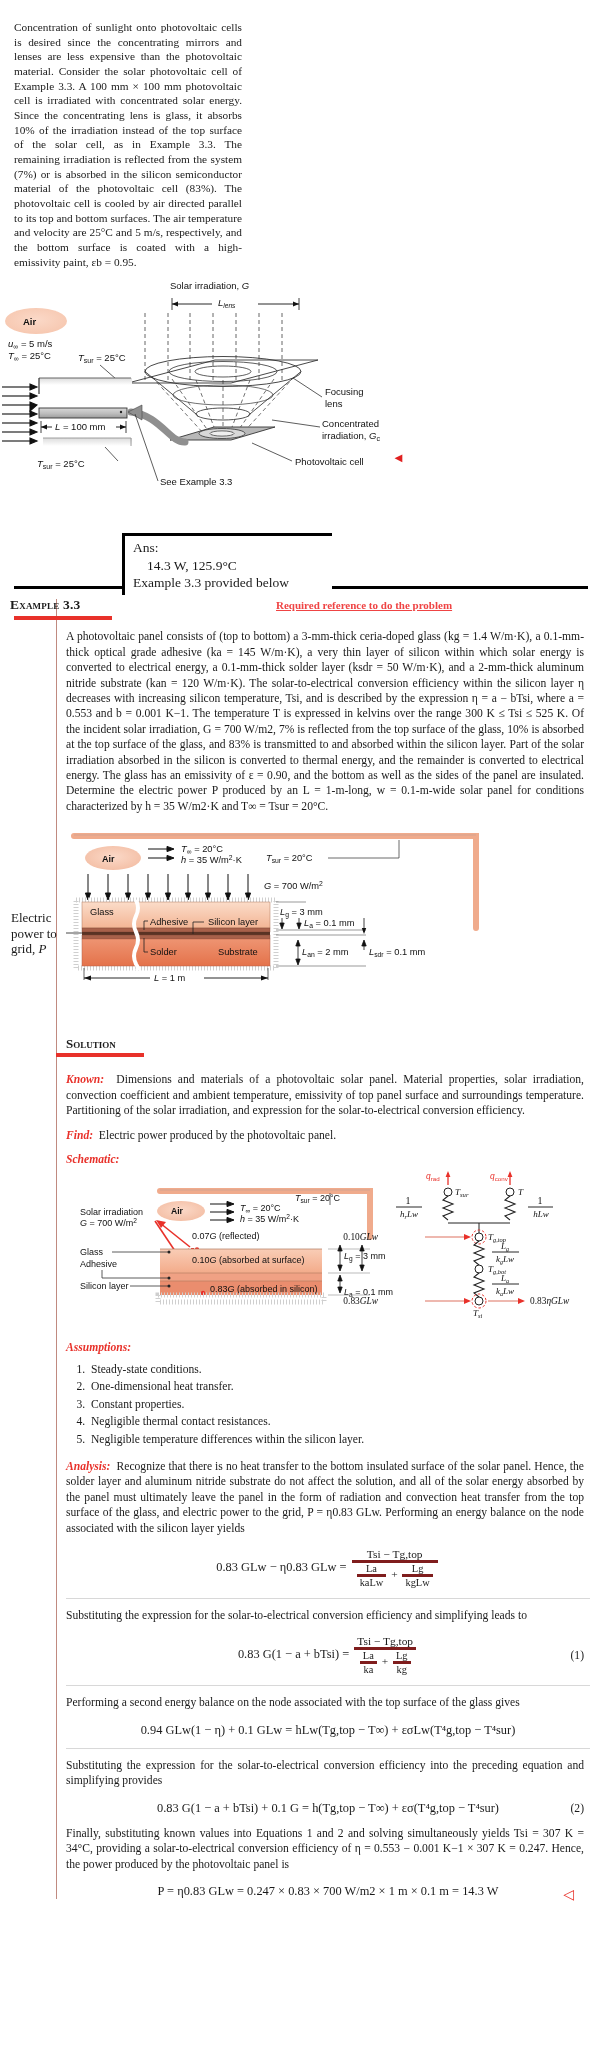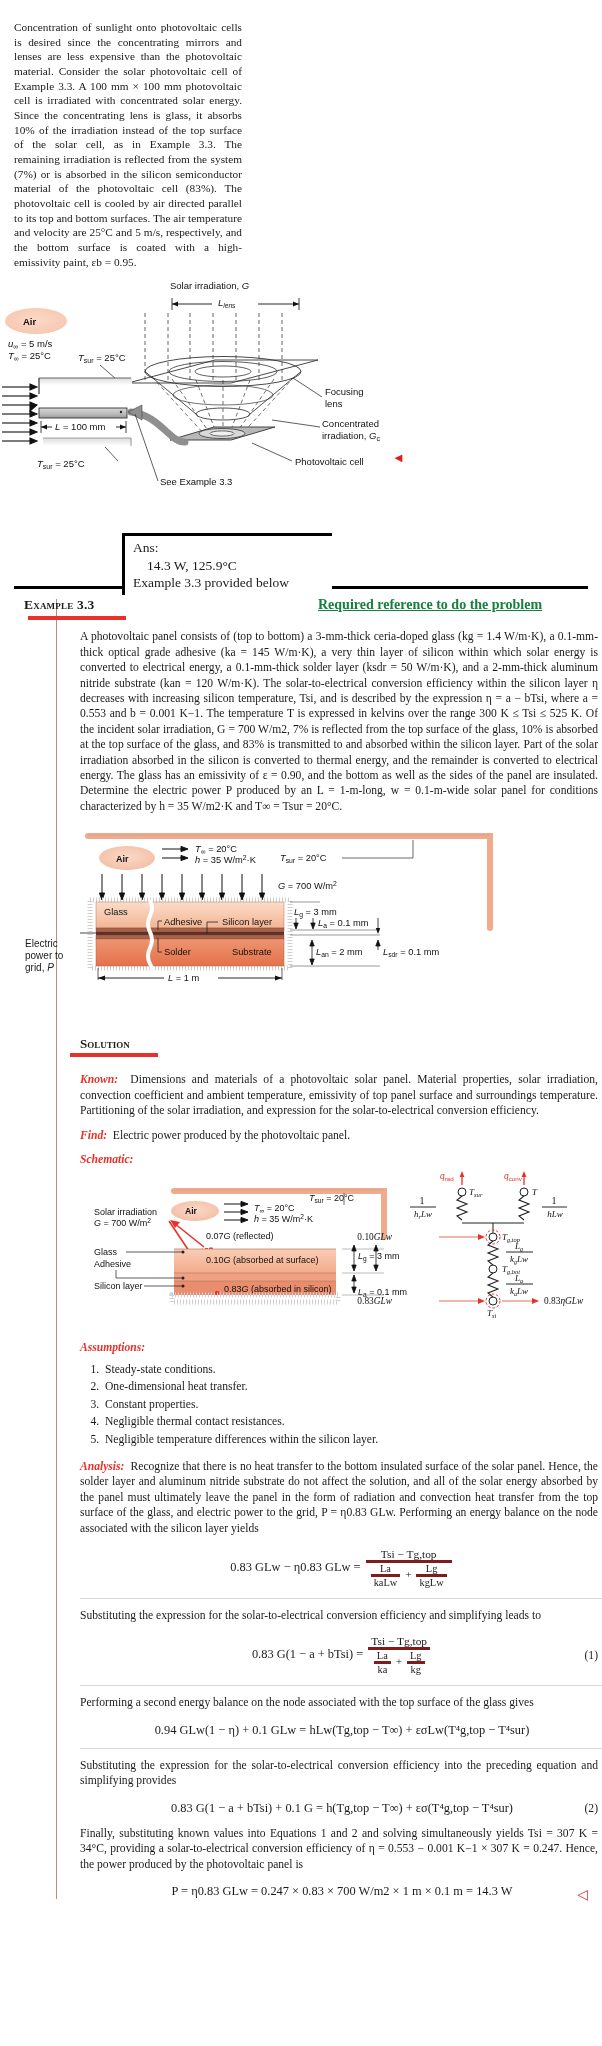--- a/index.html
+++ b/index.html
@@ -60,21 +60,21 @@
   
   .thick-rule {
     width: 574px; height: 3px; background: #000;
     margin: 6px auto 0 14px;
   }
 
   
   .example-block {
     position: relative;
     margin-top: 8px;
-    padding-left: 14px;
+    padding-left: 0;
   }
   .ex-left-rule {
     position: absolute; left: 56px; top: 2px; bottom: 0;
     width: 1.2px; background: #c08a80;
   }
   .ex-head-row {
     position: relative;
     display: flex; align-items: baseline;
     padding-left: 10px;
     height: 22px;
@@ -86,25 +86,25 @@
     letter-spacing: 0.2px;
     width: 180px;
   }
   .ex-underline {
     position: absolute;
     left: 14px; top: 19px;
     width: 98px; height: 3.4px;
     background: #e8312a;
   }
   .ex-note {
-    color: #15803d;
+    color: #ef4444;
     font-weight: bold;
-    font-size: 14px;
+    font-size: 11px;
     text-decoration: underline;
-    margin-left: 114px;
+    margin-left: 86px;
   }
 
   .body-col {
     margin-left: 66px;
     width: 524px;
     padding-right: 6px;
     font-size: 11.6px;
     line-height: 1.33;
     text-align: justify;
   }
@@ -444,21 +444,21 @@
           <line x1="232" y1="120" x2="232" y2="140"></line>
           <polygon points="232,118 229.8,124 234.2,124" fill="#111"></polygon>
           <polygon points="232,143 229.8,137 234.2,137" fill="#111"></polygon>
           <line x1="298" y1="120" x2="298" y2="128"></line>
           <polygon points="298,118 295.8,124 300.2,124" fill="#111"></polygon>
         </g>
         <text x="236" y="133" font-family="Liberation Sans, sans-serif" font-size="9.3" fill="#111"><tspan font-style="italic">L</tspan><tspan font-size="6.8" dy="2">an</tspan><tspan dy="-2"> = 2 mm</tspan></text>
         <text x="303" y="133" font-family="Liberation Sans, sans-serif" font-size="9.3" fill="#111"><tspan font-style="italic">L</tspan><tspan font-size="6.8" dy="2">sdr</tspan><tspan dy="-2"> = 0.1 mm</tspan></text>
         <line x1="210" y1="144" x2="300" y2="144" stroke="#555" stroke-width="0.6"></line>
       </svg>
-      <div style="position:absolute;left:-55px;top:116px;width:60px;font-size:10px;line-height:1.2;font-family:Liberation Sans, sans-serif;">Electric<br>power to<br>grid, <i>P</i></div>
+      <div style="position:absolute;left:-55px;top:88px;width:60px;font-size:13px;line-height:1.2;font-family:Liberation Serif, serif;">Electric<br>power to<br>grid, <i>P</i></div>
     </div>
 
     <div class="section-head">
       <span>Solution</span>
       <span class="sc-underline"></span>
     </div>
 
     <div class="body-col">
       <p style="margin-top:20px"><span class="lbl-red">Known:</span>&nbsp;&nbsp;<span>Dimensions and materials of a photovoltaic solar panel. Material properties, solar irradiation, convection coefficient and ambient temperature, emissivity of top panel surface and surroundings temperature. Partitioning of the solar irradiation, and expression for the solar-to-electrical conversion efficiency.</span></p>
       <p><span class="lbl-red">Find:</span>&nbsp;&nbsp;<span>Electric power produced by the photovoltaic panel.</span></p>

